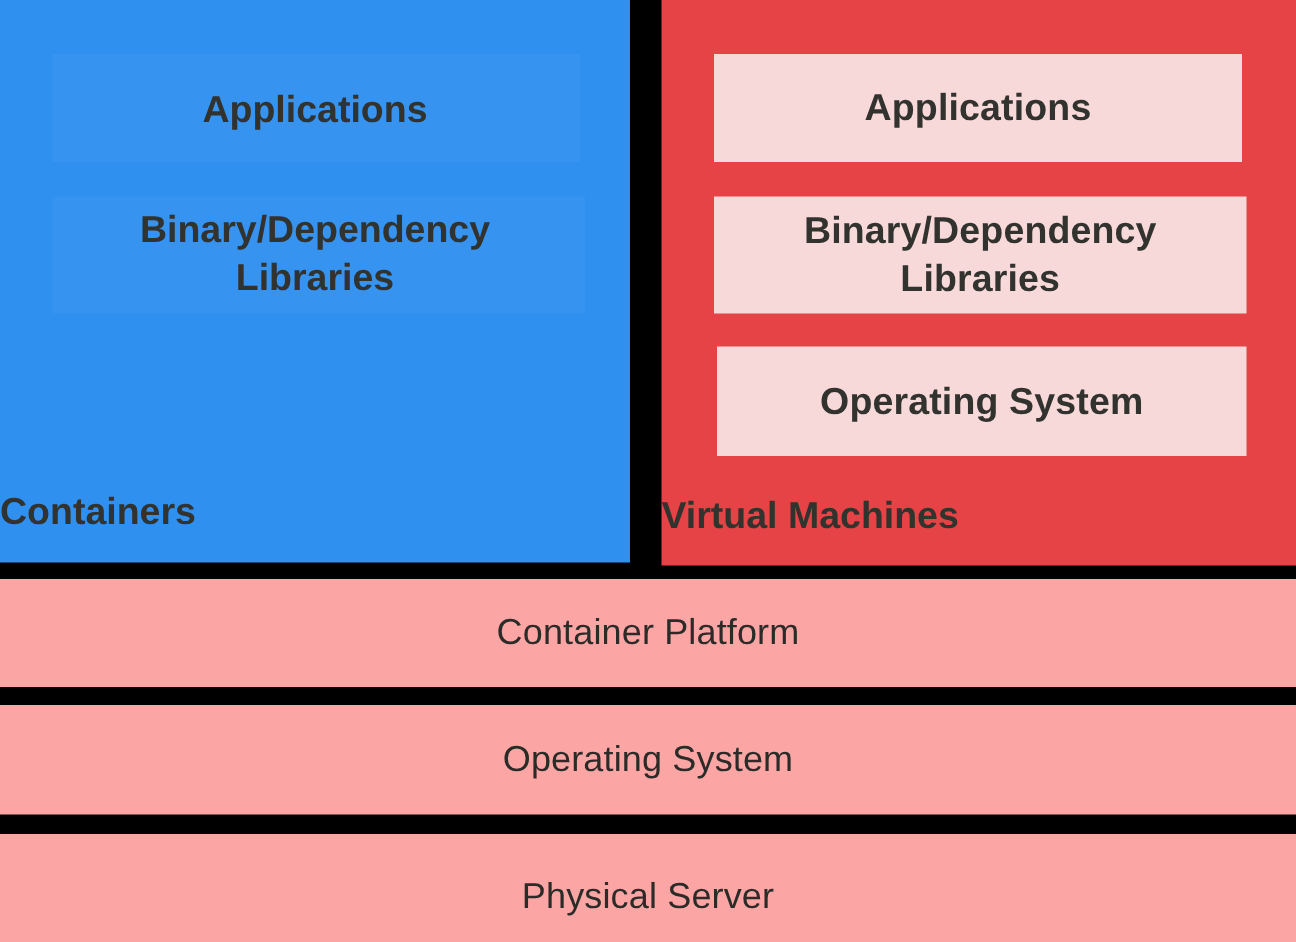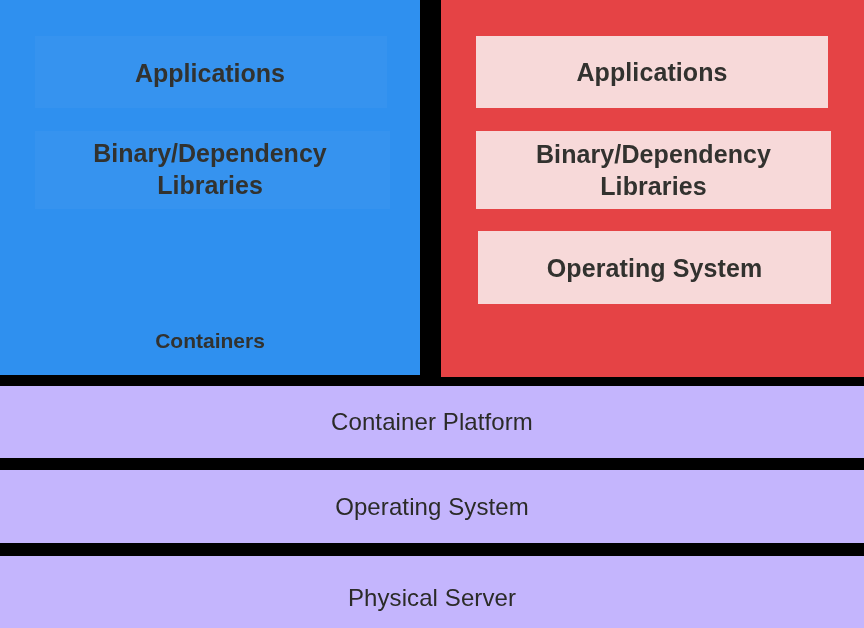--- a/index.html
+++ b/index.html
@@ -69,32 +69,32 @@
     font-size: 25px;
     line-height: 32px;
     text-align: center;
     white-space: pre-line;
   }
 
   
   .panel-caption {
     position: absolute;
     color: #32322F;
-    font-size: 21px;
+    font-size: 25px;
     line-height: 32px;
-    text-align: center;
+    text-align: left;
     white-space: nowrap;
   }
 
   
   .stack-bar {
     position: absolute;
     left: 0;
     width: 864px;
-    background: #c4b5fd;
+    background: #fca5a5;
     display: flex;
     align-items: center;
     justify-content: center;
   }
   .stack-bar-label {
     color: #2B2B28;
     font-size: 24px;
     line-height: 30px;
     letter-spacing: 0.1px;
     white-space: nowrap;
@@ -129,20 +129,21 @@
 
     <div class="layer-box" style="left:35px; top:131px; width:355px; height:78px;">
       <span class="layer-label">Binary/Dependency
 Libraries</span>
     </div>
 
     <div class="layer-box" style="left:37px; top:231px; width:353px; height:73px;">
       <span class="layer-label">Operating System</span>
     </div>
 
+    <div class="panel-caption" style="left:0; top:328px; width:423px;">Virtual Machines</div>
   </div>
 
   <div class="stack-bar bar-platform">
     <span class="stack-bar-label">Container Platform</span>
   </div>
 
   <div class="stack-bar bar-os">
     <span class="stack-bar-label">Operating System</span>
   </div>
 

